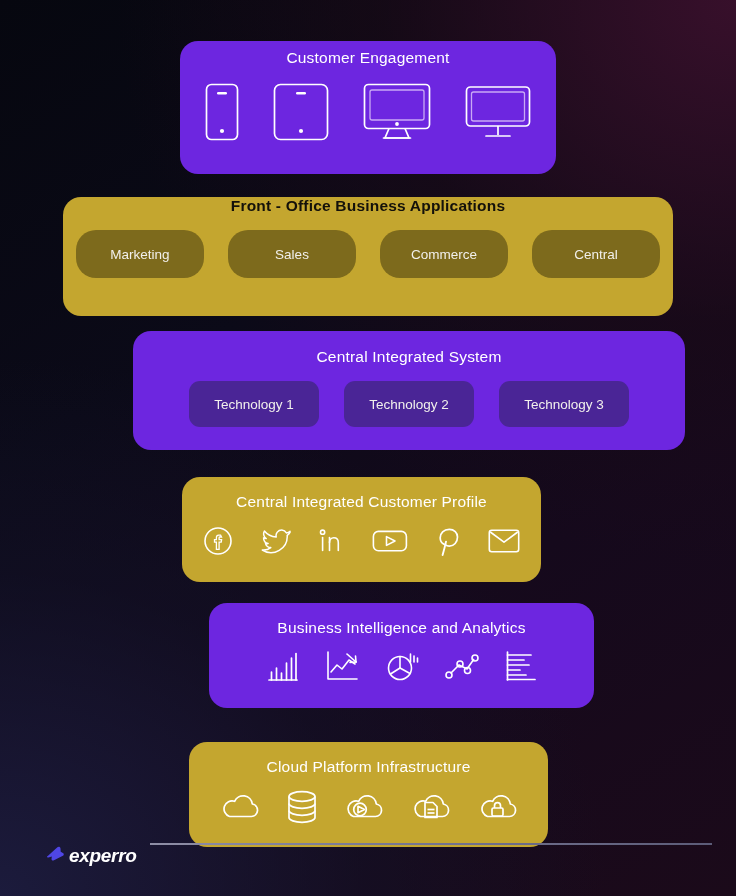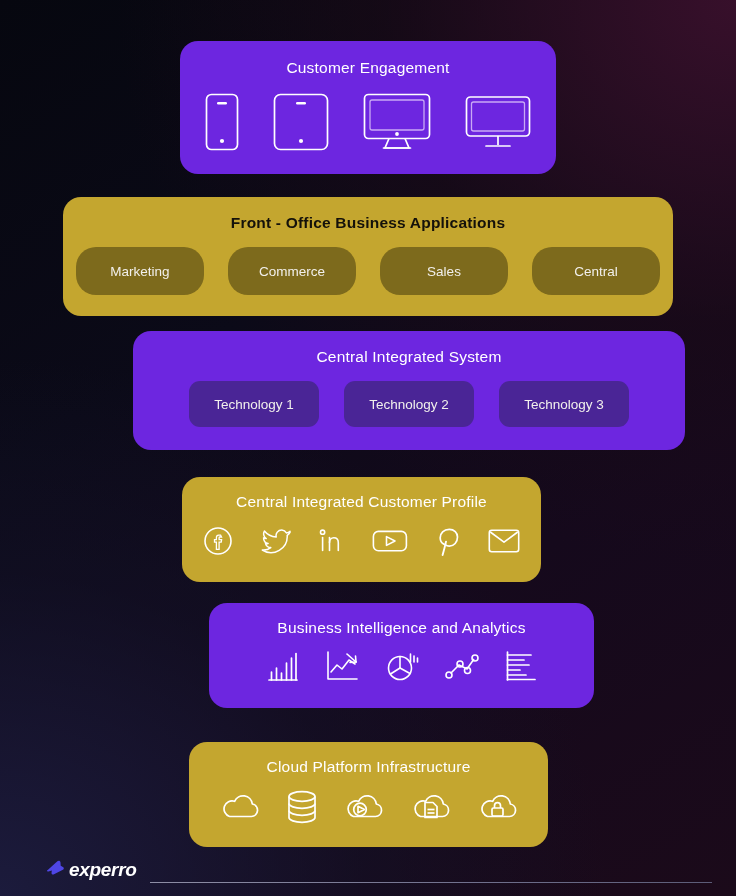--- a/index.html
+++ b/index.html
@@ -50,42 +50,42 @@
   .icon-row svg { display:block; }
 
   
   #card-engagement { left:180px; top:41px;  width:376px; height:133px; }
   #card-frontoffice{ left:63px;  top:197px; width:610px; height:119px; }
   #card-central    { left:133px; top:322px; width:552px; height:119px;margin-top:9px; }
   #card-profile    { left:182px; top:477px; width:359px; height:105px; }
   #card-bi         { left:209px; top:603px; width:385px; height:105px; }
   #card-cloud      { left:189px; top:729px; width:359px; height:105px;margin-top:13px; }
 
-  #card-engagement .card-title { margin-top:18px; }
+  #card-engagement .card-title { margin-top:8px; }
   #card-engagement .icon-row   { margin-top:16px; gap:34px; }
 
-  #card-frontoffice .card-title { margin-top:17px; }
+  #card-frontoffice .card-title { }
   #card-frontoffice .pill-row   { margin-top:15px; gap:24px; }
   #card-frontoffice .pill       { width:128px; height:48px; }
 
   #card-central .card-title { margin-top:17px; }
   #card-central .pill-row   { margin-top:15px; gap:25px; }
   #card-central .pill       { width:130px; height:46px; }
 
   #card-profile .card-title { margin-top:16px; }
   #card-profile .icon-row   { margin-top:15px; gap:27px; }
 
   #card-bi .card-title { margin-top:16px; }
   #card-bi .icon-row   { margin-top:13px; gap:26px; }
 
   #card-cloud .card-title { margin-top:16px; }
   #card-cloud .icon-row   { margin-top:14px; gap:27px; }
 
   
-  .footer { position:absolute; left:0; top:843px; width:736px; height:40px; display:flex; align-items:flex-end; }
+  .footer { position:absolute; left:0; top:843px; width:736px; height:40px; display:flex; align-items:flex-start; }
   .logo { display:flex; align-items:center; margin-left:44px; gap:3px; }
   .logo-word { color:#ffffff; font-size:19px; font-weight:700; font-style:italic; letter-spacing:-0.3px; }
   .footer-rule { flex:1; height:1.5px; background:linear-gradient(90deg, #8e8ea6 0%, #6f6f8c 60%, #5c5c78 100%); margin-left:13px; margin-right:24px; }
 </style>
 </head>
 <body>
 
 <div class="stage">
 
   <div class="card violet" id="card-engagement">
@@ -122,22 +122,22 @@
           <path d="M21 53 H45" stroke-linecap="round"></path>
         </svg>
       </span>
     </div>
   </div>
 
   <div class="card gold" id="card-frontoffice">
     <div class="card-title title-dark">Front - Office Business Applications</div>
     <div class="pill-row">
       <div class="pill olive">Marketing</div>
+      <div class="pill olive">Sales</div>
       <div class="pill olive">Commerce</div>
-      <div class="pill olive">Sales</div>
       <div class="pill olive">Central</div>
     </div>
   </div>
 
   <div class="card violet" id="card-central">
     <div class="card-title title-light">Central Integrated System</div>
     <div class="pill-row">
       <div class="pill purple">Technology 1</div>
       <div class="pill purple">Technology 2</div>
       <div class="pill purple">Technology 3</div>

